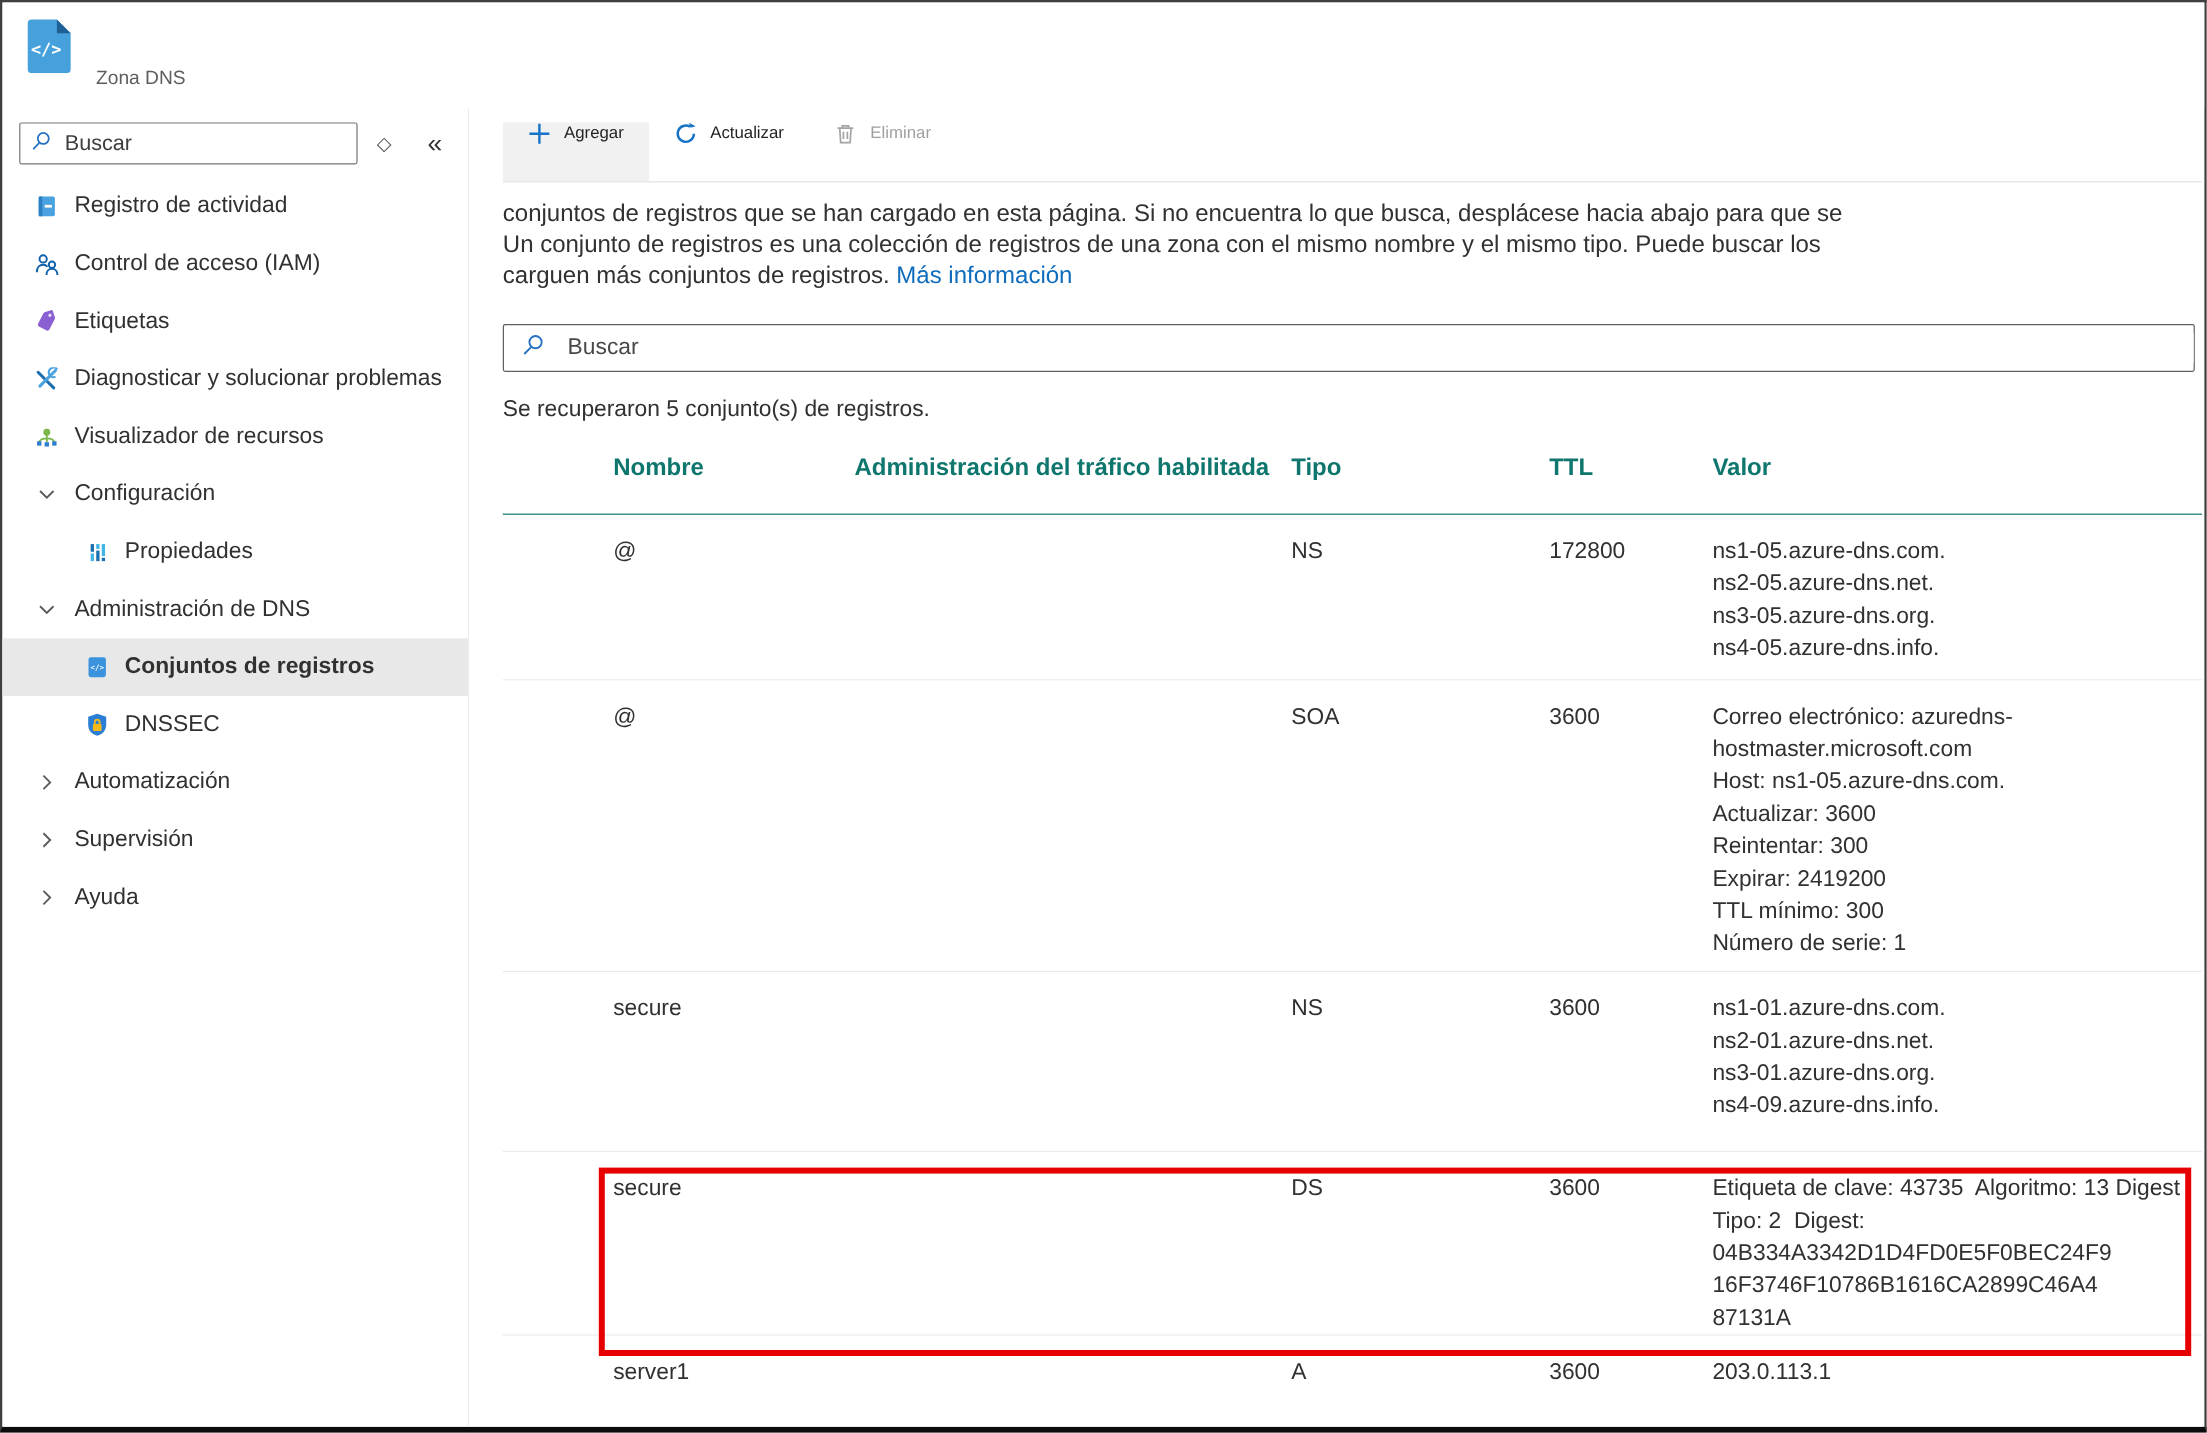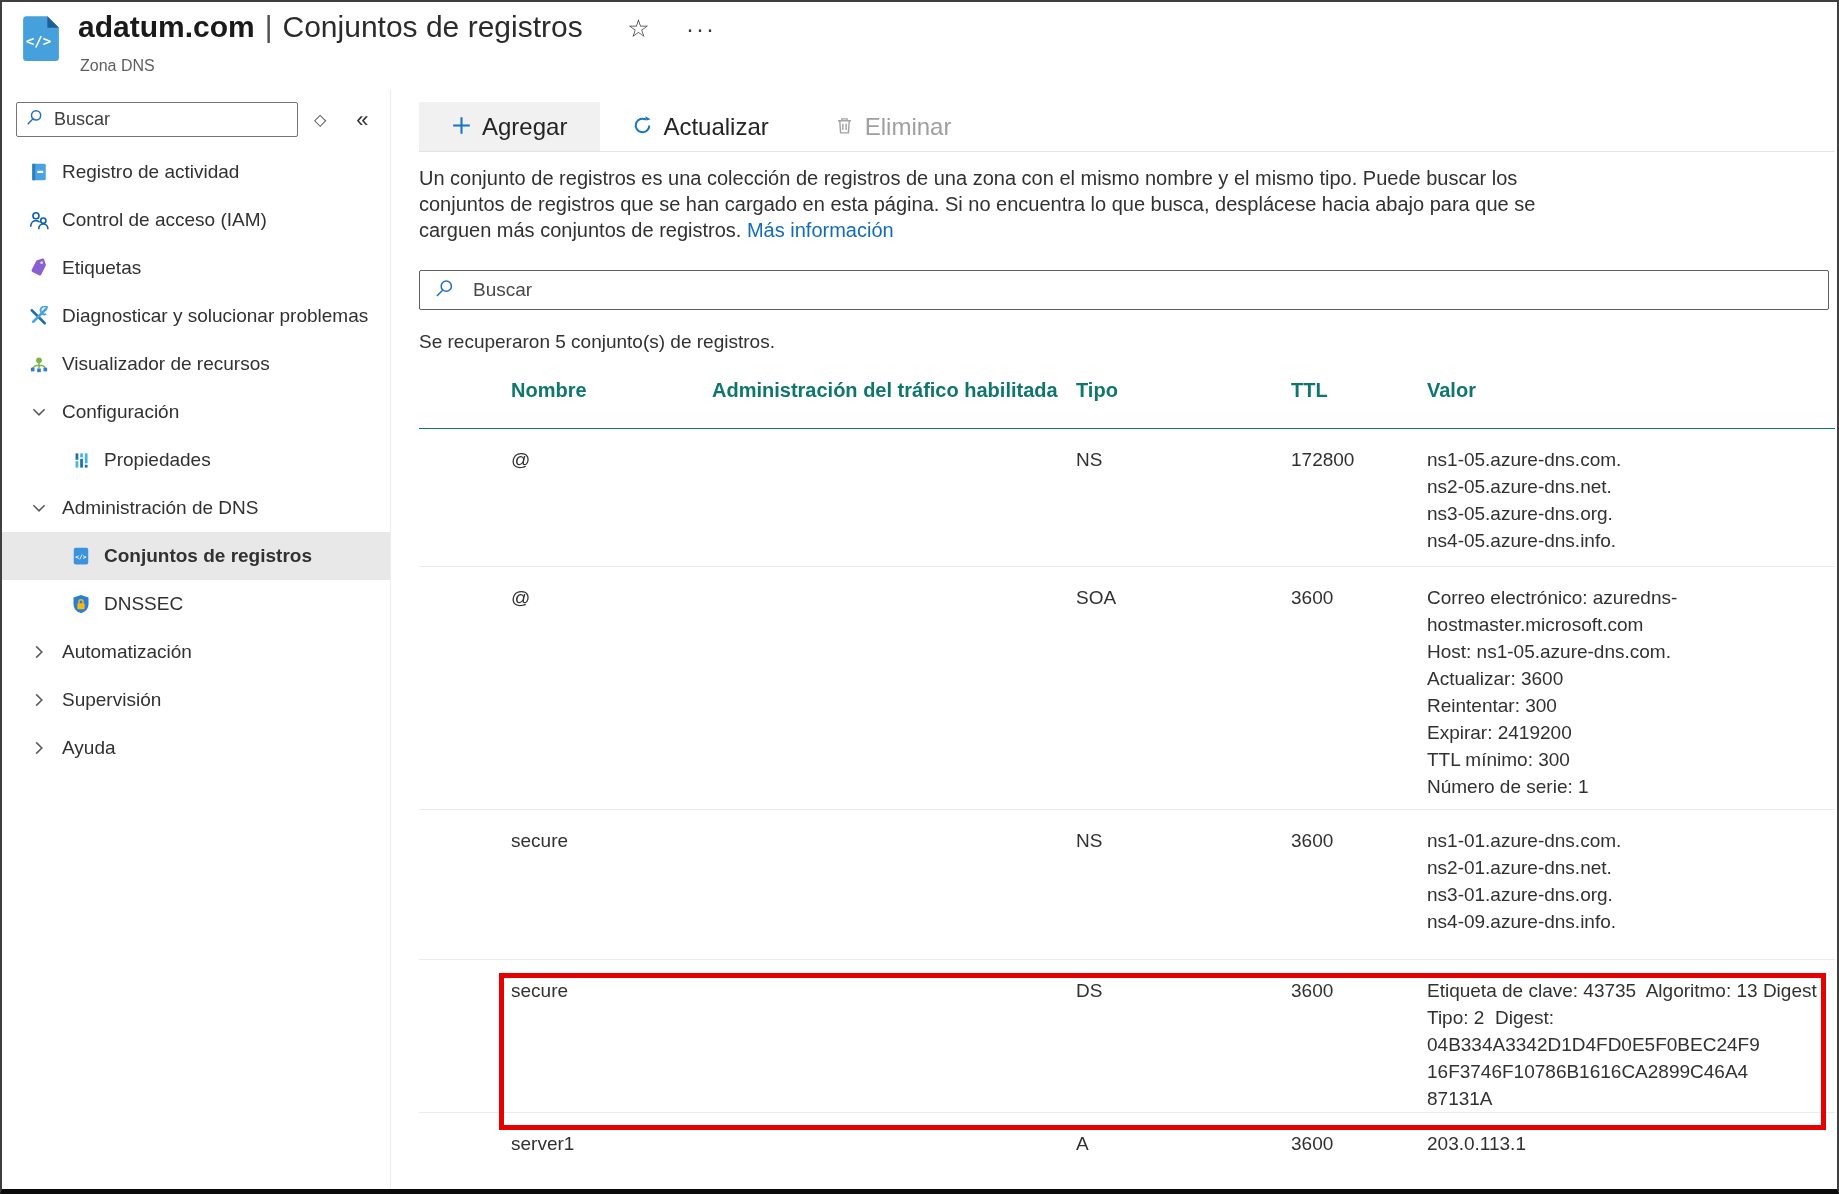--- a/index.html
+++ b/index.html
@@ -28,21 +28,21 @@
   .sb-collapse{margin-left:30px;font-size:22px;color:#323130;cursor:pointer;}
   .menu{position:absolute;left:0;top:58px;right:0;}
   .it{height:48px;display:flex;align-items:center;padding-left:26px;font-size:19px;color:#323130;cursor:pointer;}
   .it .ic{width:22px;height:22px;margin-right:12px;display:flex;align-items:center;justify-content:center;flex:none;}
   .it.sub{padding-left:68px;}
   .it.sel{background:#e8e8e8;font-weight:700;}
 
   
   .main{position:absolute;left:389px;top:88px;right:2px;bottom:0;background:#fff;}
   .toolbar{margin:12px 0 0 28px;height:49px;border-bottom:1px solid #e3e3e3;display:flex;align-items:stretch;}
-  .tbtn{display:flex;align-items:center;gap:11px;padding:0 33px;font-size:24px;color:#252423;cursor:pointer;}
+  .tbtn{display:flex;gap:11px;padding:0 21px;font-size:14px;color:#252423;cursor:pointer;}
   .tbtn.active{background:#f1f1f1;}
   .tbtn.disabled{color:#a19f9d;cursor:default;}
   .desc{margin:13px 0 0 28px;font-size:20px;line-height:26px;color:#323130;}
   .desc a{text-decoration:none;cursor:pointer;}
   .search-row{margin:27px 6px 0 28px;height:40px;border:1px solid #5f5f5f;border-radius:2px;display:flex;align-items:center;padding-left:15px;box-sizing:border-box;}
   .search-row input{border:none;outline:none;font-size:19px;margin-left:17px;flex:1;font-family:inherit;color:#323130;}
   .search-row input::placeholder{color:#4a4948;opacity:1;}
   .results{margin:21px 0 0 28px;font-size:19px;color:#323130;}
   .tbl{margin:0 0 0 28px;}
   .grid{display:grid;grid-template-columns:92px 201px 364px 215px 136px 1fr;}
@@ -59,25 +59,20 @@
 <div class="window">
 
   <div class="hdr">
     <div class="hdr-icon">
       <svg width="42" height="46" viewBox="0 0 32 36">
         <path d="M4 1h17l9 9v23.5A2.5 2.5 0 0 1 27.5 36h-23A2.5 2.5 0 0 1 2 33.5V3.5A2.5 2.5 0 0 1 4 1z" fill="#46a0dc"></path>
         <path d="M21 1l9 9h-9z" fill="#1e5f96"></path>
         <text x="14" y="24" text-anchor="middle" font-size="11" font-weight="bold" fill="#fff" font-family="DejaVu Sans Mono, monospace">&lt;/&gt;</text>
       </svg>
     </div>
-    <div class="titles">
-      <span class="t-res">adatum.com</span><span class="t-sep">|</span><span class="t-blade">Conjuntos de registros</span>
-      <span class="t-star">☆</span>
-      <span class="t-more">···</span>
-    </div>
     <div class="subtitle">Zona DNS</div>
   </div>
 
   <div class="sidebar">
     <div class="sb-top">
       <div class="sb-search">
         <span>
           <svg width="17" height="17" viewBox="0 0 16 16">
               <circle cx="9.5" cy="6" r="4.3" fill="none" stroke="#2470c3" stroke-width="1.4"></circle>
               <path d="M6.4 9.5L1.6 14.3" stroke="#2470c3" stroke-width="1.4"></path>
@@ -235,22 +230,22 @@
         </div>
         <div class="tbtn disabled">
           <span><svg width="19" height="19" viewBox="0 0 16 16" fill="none" stroke="#a6a4a2" stroke-width="1.2">
               <path d="M2.5 4h11M5.8 4V2.4h4.4V4M4 4l.7 10.2h6.6L12 4M6.6 6.5v5.2M9.4 6.5v5.2"></path>
             </svg></span>
           <span>Eliminar</span>
         </div>
       </div>
 
     <div class="desc">
+      <div>conjuntos de registros que se han cargado en esta página. Si no encuentra lo que busca, desplácese hacia abajo para que se</div>
       <div>Un conjunto de registros es una colección de registros de una zona con el mismo nombre y el mismo tipo. Puede buscar los</div>
-      <div>conjuntos de registros que se han cargado en esta página. Si no encuentra lo que busca, desplácese hacia abajo para que se</div>
       <div><span>carguen más conjuntos de registros. </span><a id="learn-link" style="color: rgb(15, 108, 189);">Más información</a></div>
     </div>
 
     <div class="search-row">
       <span>
         <svg width="19" height="19" viewBox="0 0 16 16">
             <circle cx="9.5" cy="6" r="4.3" fill="none" stroke="#2470c3" stroke-width="1.3"></circle>
             <path d="M6.4 9.5L1.6 14.3" stroke="#2470c3" stroke-width="1.3"></path>
           </svg>
       </span>

